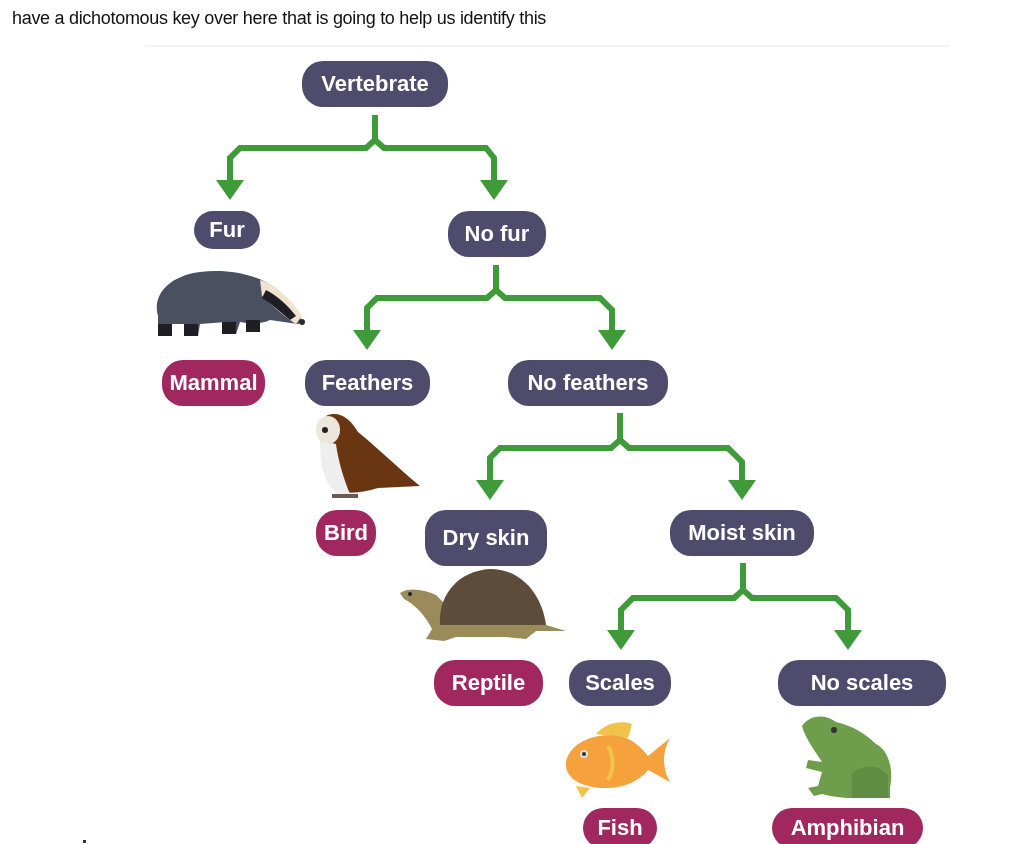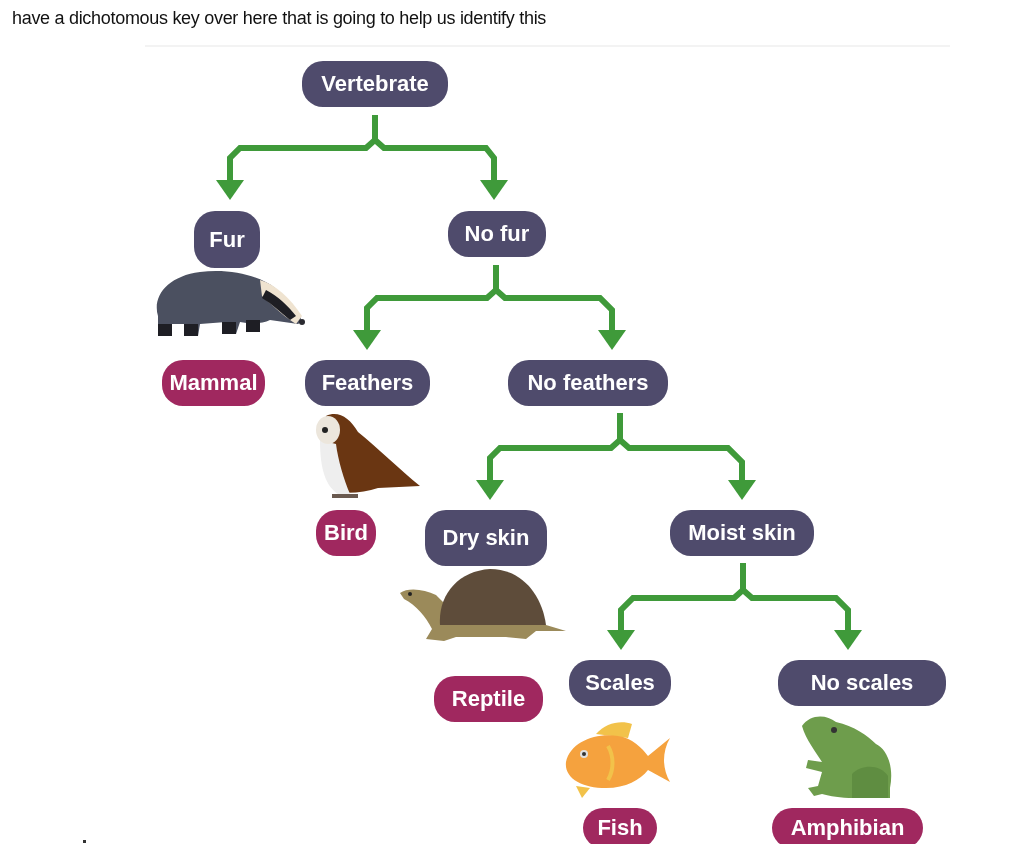--- a/index.html
+++ b/index.html
@@ -50,32 +50,32 @@
     <polygon points="353,330 381,330 367,350"></polygon>
     <polygon points="598,330 626,330 612,350"></polygon>
     <polygon points="476,480 504,480 490,500"></polygon>
     <polygon points="728,480 756,480 742,500"></polygon>
     <polygon points="607,630 635,630 621,650"></polygon>
     <polygon points="834,630 862,630 848,650"></polygon>
   </g>
 </svg>
 
 <div class="box q" style="left:302px;top:61px;width:146px;height:46px;">Vertebrate</div>
-<div class="box q" style="left:194px;top:211px;width:66px;height:57px;">Fur</div>
+<div class="box q" style="left:194px;top:211px;width:66px;height:38px;">Fur</div>
 <div class="box q" style="left:448px;top:211px;width:98px;height:46px;">No fur</div>
 <div class="box q" style="left:305px;top:360px;width:125px;height:46px;">Feathers</div>
 <div class="box q" style="left:508px;top:360px;width:160px;height:46px;">No feathers</div>
 <div class="box q" style="left:425px;top:510px;width:122px;height:56px;text-align:right;">Dry skin</div>
 <div class="box q" style="left:670px;top:510px;width:144px;height:46px;text-align:right;">Moist skin</div>
 <div class="box q" style="left:569px;top:660px;width:102px;height:46px;">Scales</div>
 <div class="box q" style="left:778px;top:660px;width:168px;height:46px;">No scales</div>
 
 <div class="box r" style="left:162px;top:360px;width:103px;height:46px;">Mammal</div>
 <div class="box r" style="left:316px;top:510px;width:60px;height:46px;">Bird</div>
-<div class="box r" style="left:434px;top:660px;width:109px;height:46px;margin-top:16px;">Reptile</div>
+<div class="box r" style="left:434px;top:660px;width:109px;height:46px;">Reptile</div>
 <div class="box r" style="left:583px;top:808px;width:74px;height:40px;">Fish</div>
 <div class="box r" style="left:772px;top:808px;width:151px;height:40px;">Amphibian</div>
 
 <svg class="animal" style="left:150px;top:266px;" width="160" height="76" viewBox="0 0 160 76">
   <path d="M8,50 C2,30 18,10 50,6 C80,2 110,10 125,22 L148,48 C152,52 152,56 148,58 L120,54 C112,58 100,58 90,56 L86,68 L74,68 L76,56 L50,58 L48,70 L36,70 L36,58 L22,58 L20,70 L8,70 Z" fill="#4b5060"></path>
   <path d="M110,14 C125,18 140,32 152,50 L146,58 C136,52 125,42 112,30 Z" fill="#efe3d0"></path>
   <path d="M116,24 C128,30 138,40 146,50 L140,54 C130,46 122,38 112,32 Z" fill="#1e1e24"></path>
   <circle cx="152" cy="56" r="3" fill="#2a2a30"></circle>
   <rect x="8" y="58" width="14" height="12" fill="#1e1e24"></rect>
   <rect x="34" y="58" width="14" height="12" fill="#1e1e24"></rect>

